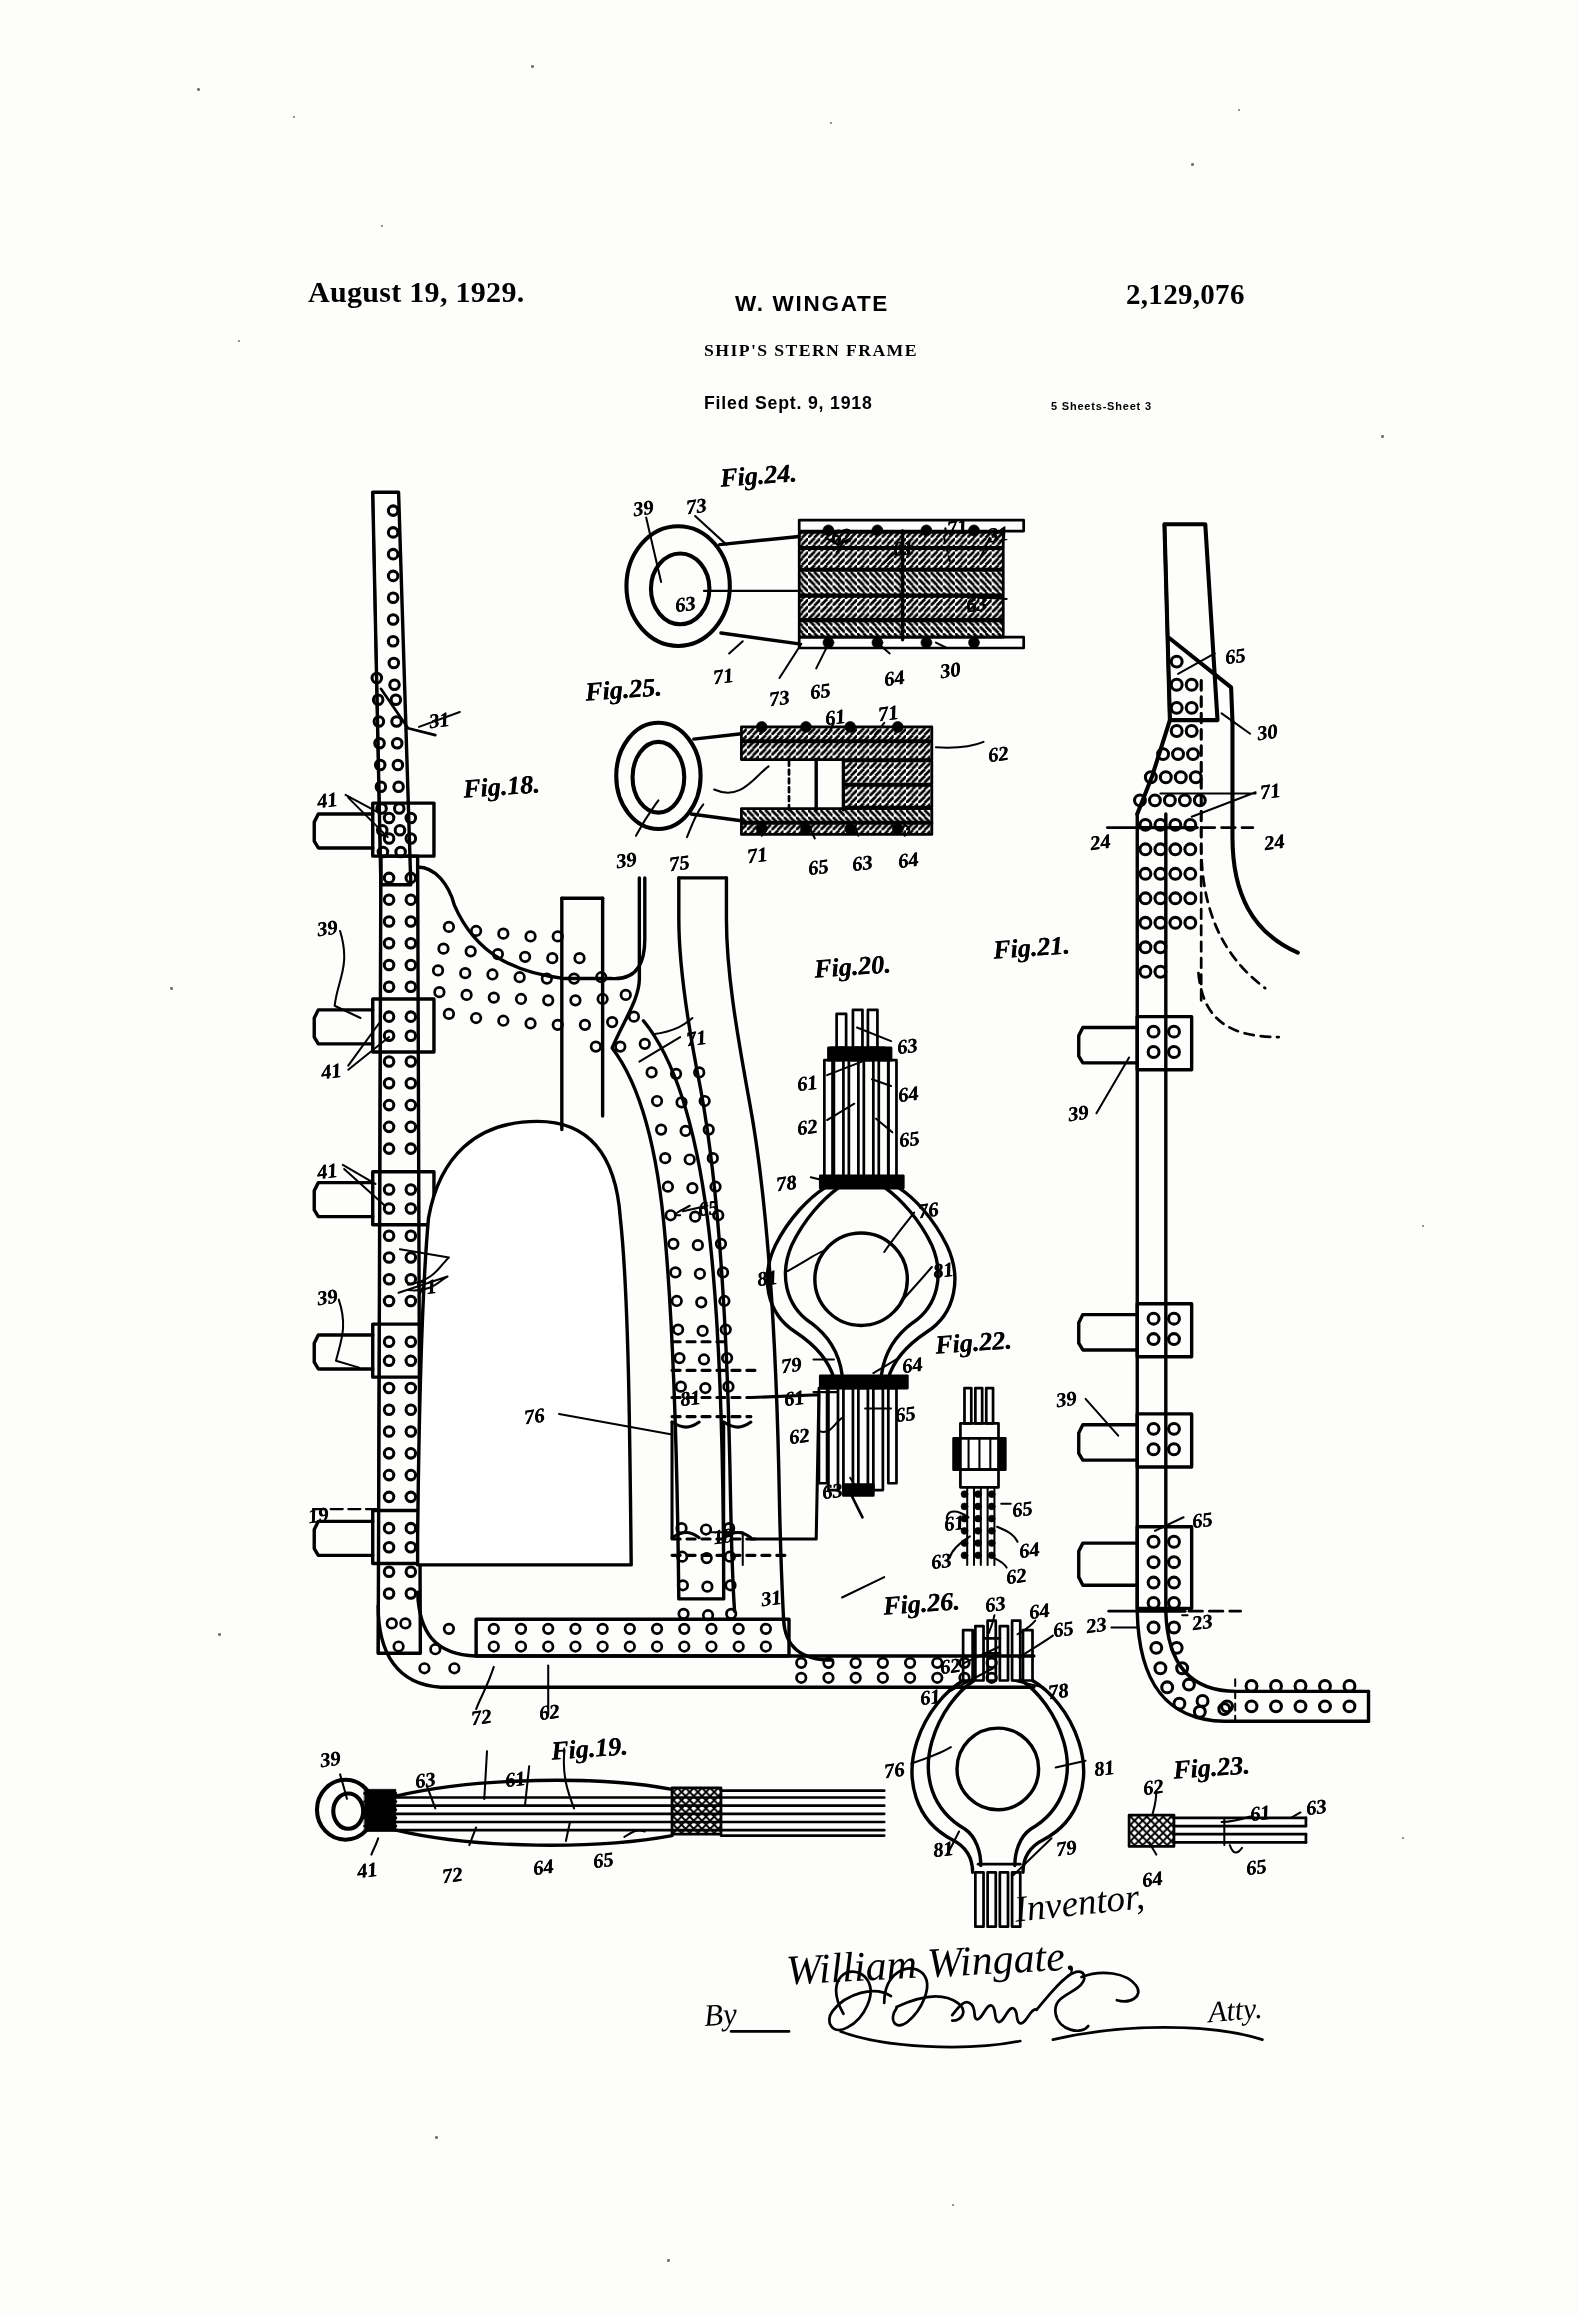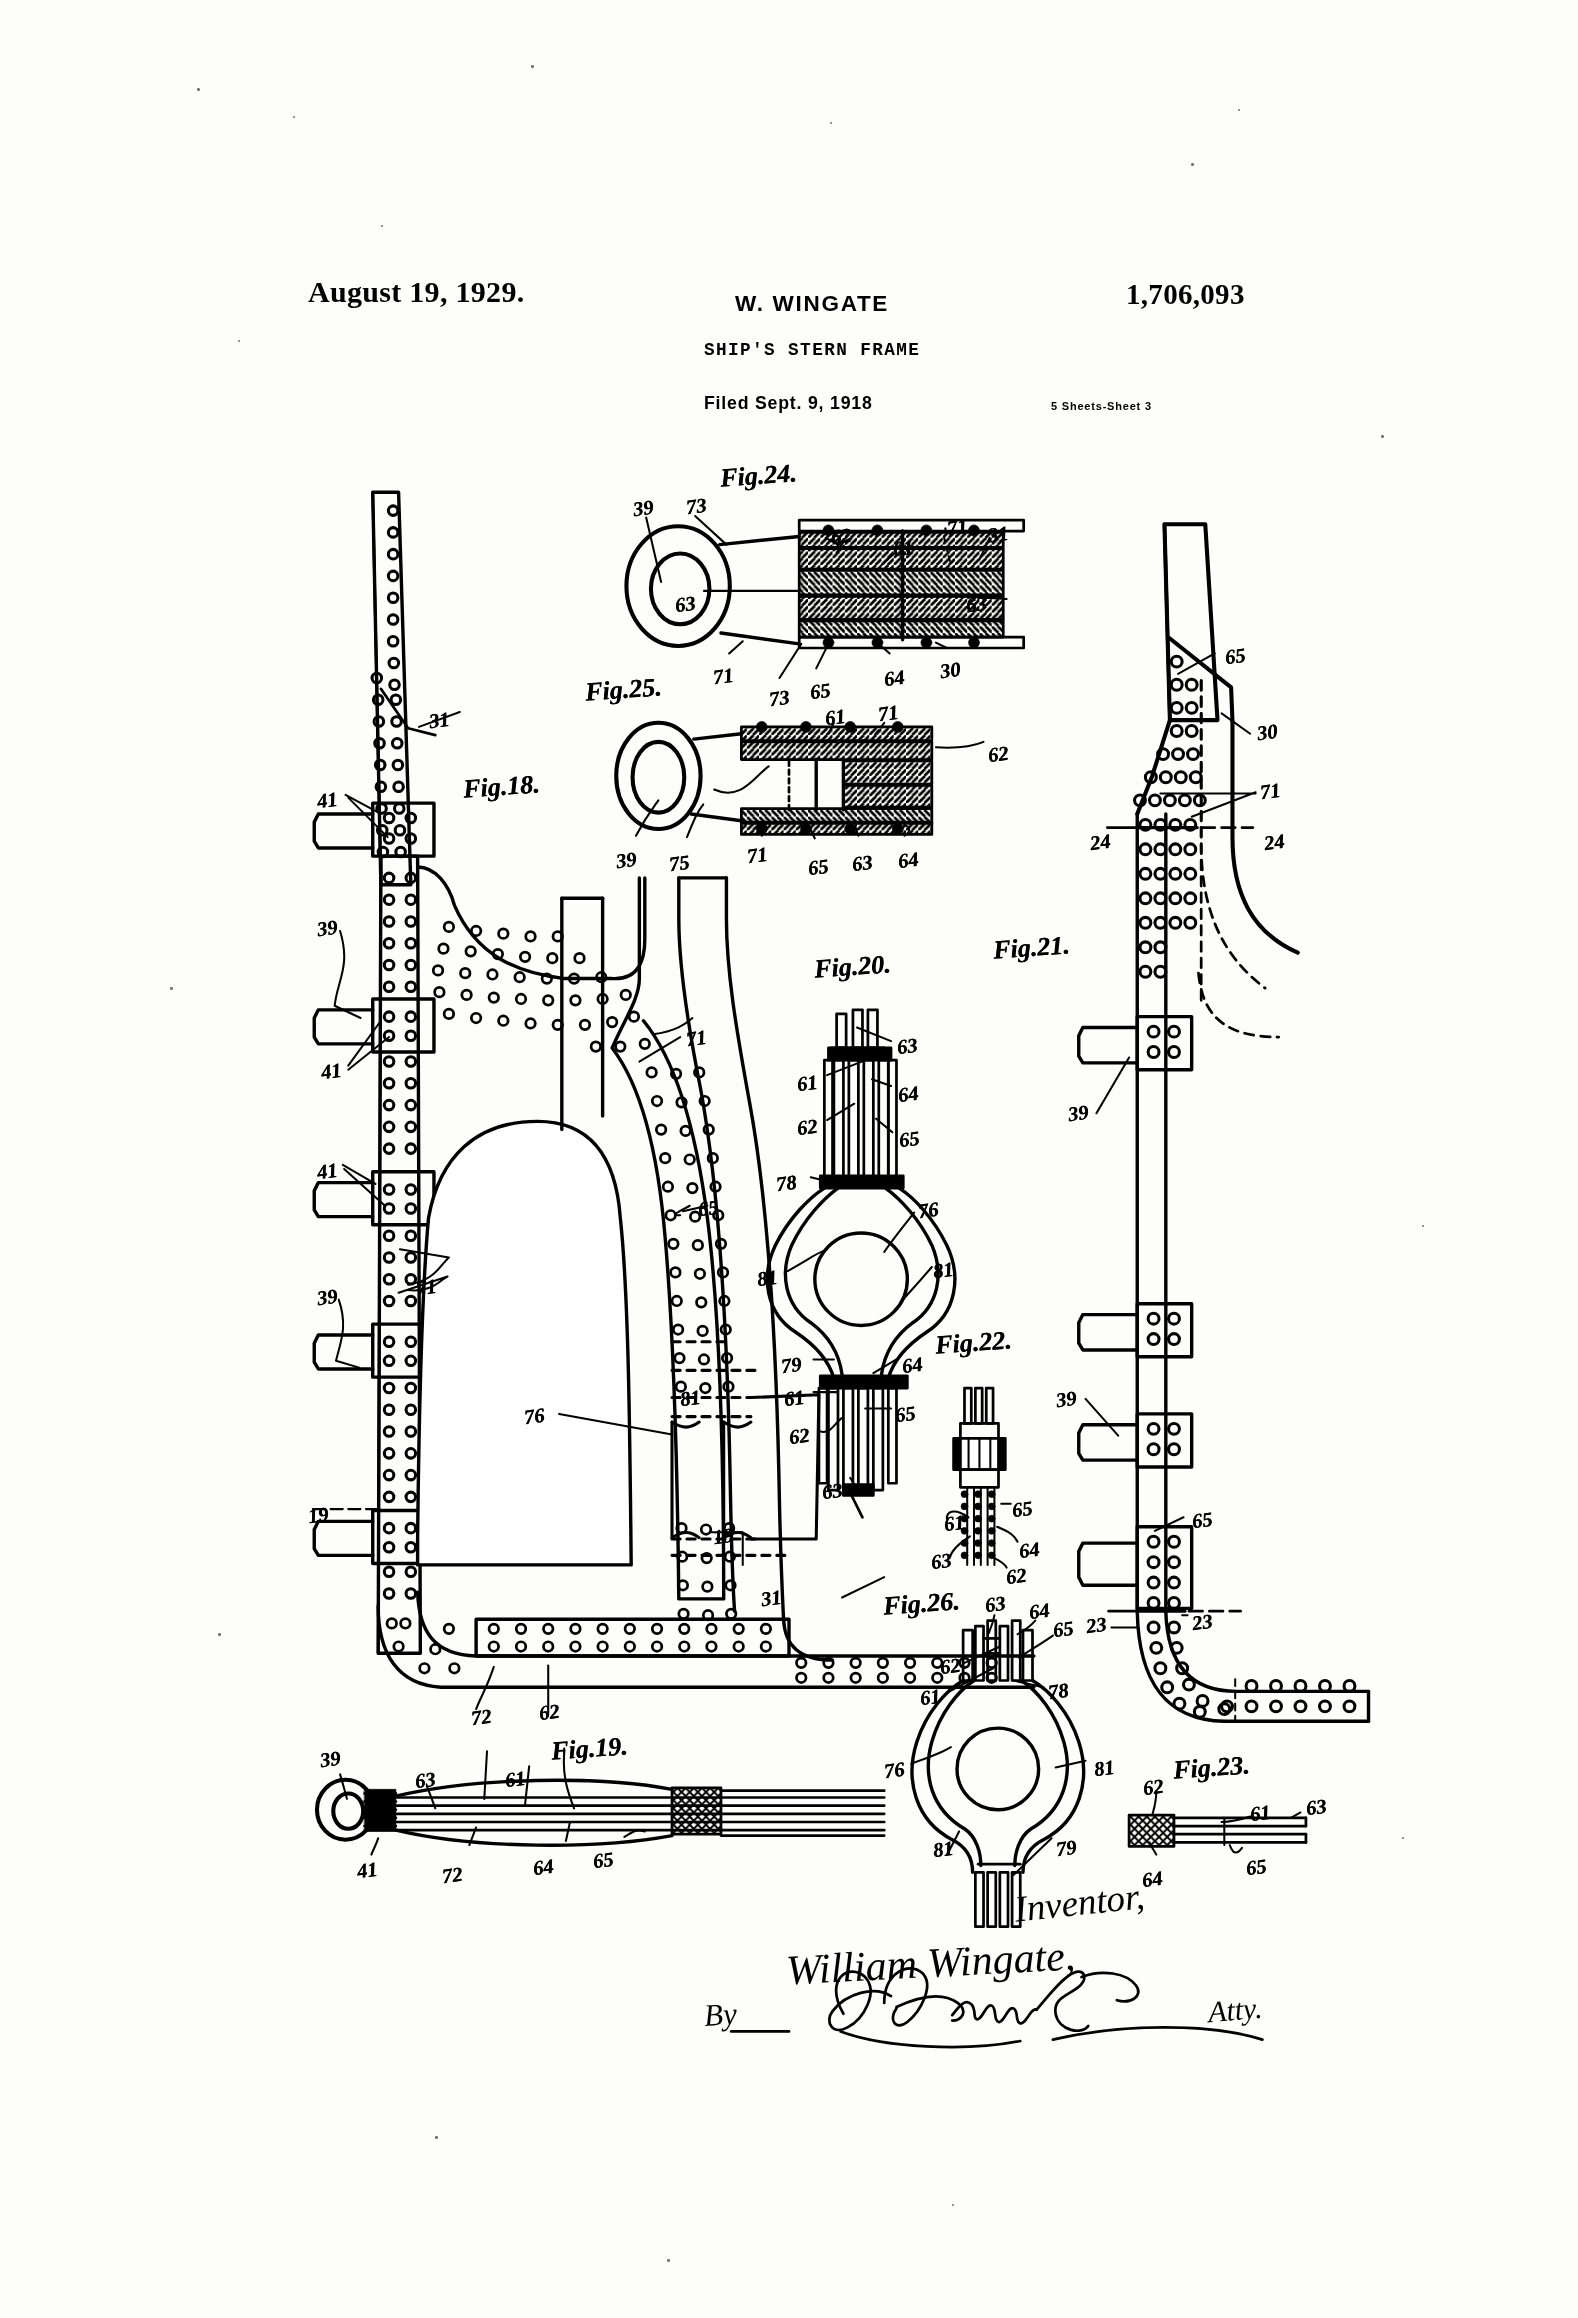--- a/index.html
+++ b/index.html
@@ -22,21 +22,21 @@
     font-family:"Liberation Sans",sans-serif;font-weight:bold;font-size:22.5px;
     letter-spacing:1.7px;
   }
   .hdr-num{
     position:absolute;left:1126px;top:278px;
     font-family:"Liberation Serif",serif;font-weight:bold;font-size:29px;
     letter-spacing:0.3px;
   }
   .hdr-title{
     position:absolute;left:704px;top:340px;
-    font-family:Liberation Mono, monospace;font-size:17.7px;font-weight:bold;
+    font-family:Liberation Serif, serif;font-size:17.7px;font-weight:bold;
     letter-spacing:1.4px;
   }
   .hdr-filed{
     position:absolute;left:704px;top:393px;
     font-family:"Liberation Sans",sans-serif;font-size:17.7px;font-weight:bold;
     letter-spacing:0.8px;
   }
   .hdr-sheets{
     position:absolute;left:1051px;top:400px;
     font-family:"Liberation Sans",sans-serif;font-size:11px;font-weight:bold;
@@ -77,21 +77,21 @@
   svg{position:absolute;left:0;top:0;}
   .noise{position:absolute;background:#000;border-radius:50%;opacity:.55;}
 </style>
 </head>
 <body>
 
 <div id="sheet">
 
   <div class="hdr-date">August 19, 1929.</div>
   <div class="hdr-name">W. WINGATE</div>
-  <div class="hdr-num">1,706,093</div>
+  <div class="hdr-num">2,129,076</div>
   <div class="hdr-title">SHIP'S STERN FRAME</div>
   <div class="hdr-filed">Filed Sept. 9, 1918</div>
   <div class="hdr-sheets">5 Sheets-Sheet  3</div>
 
   <svg width="1578" height="2319" viewBox="0 0 2320 3408">
     <defs>
       <pattern id="hatchR" width="18" height="10" patternUnits="userSpaceOnUse" patternTransform="rotate(0)">
         <path d="M0 10 L10 0" stroke="#000" stroke-width="4"></path>
         <path d="M9 10 L19 0" stroke="#000" stroke-width="4"></path>
       </pattern>

